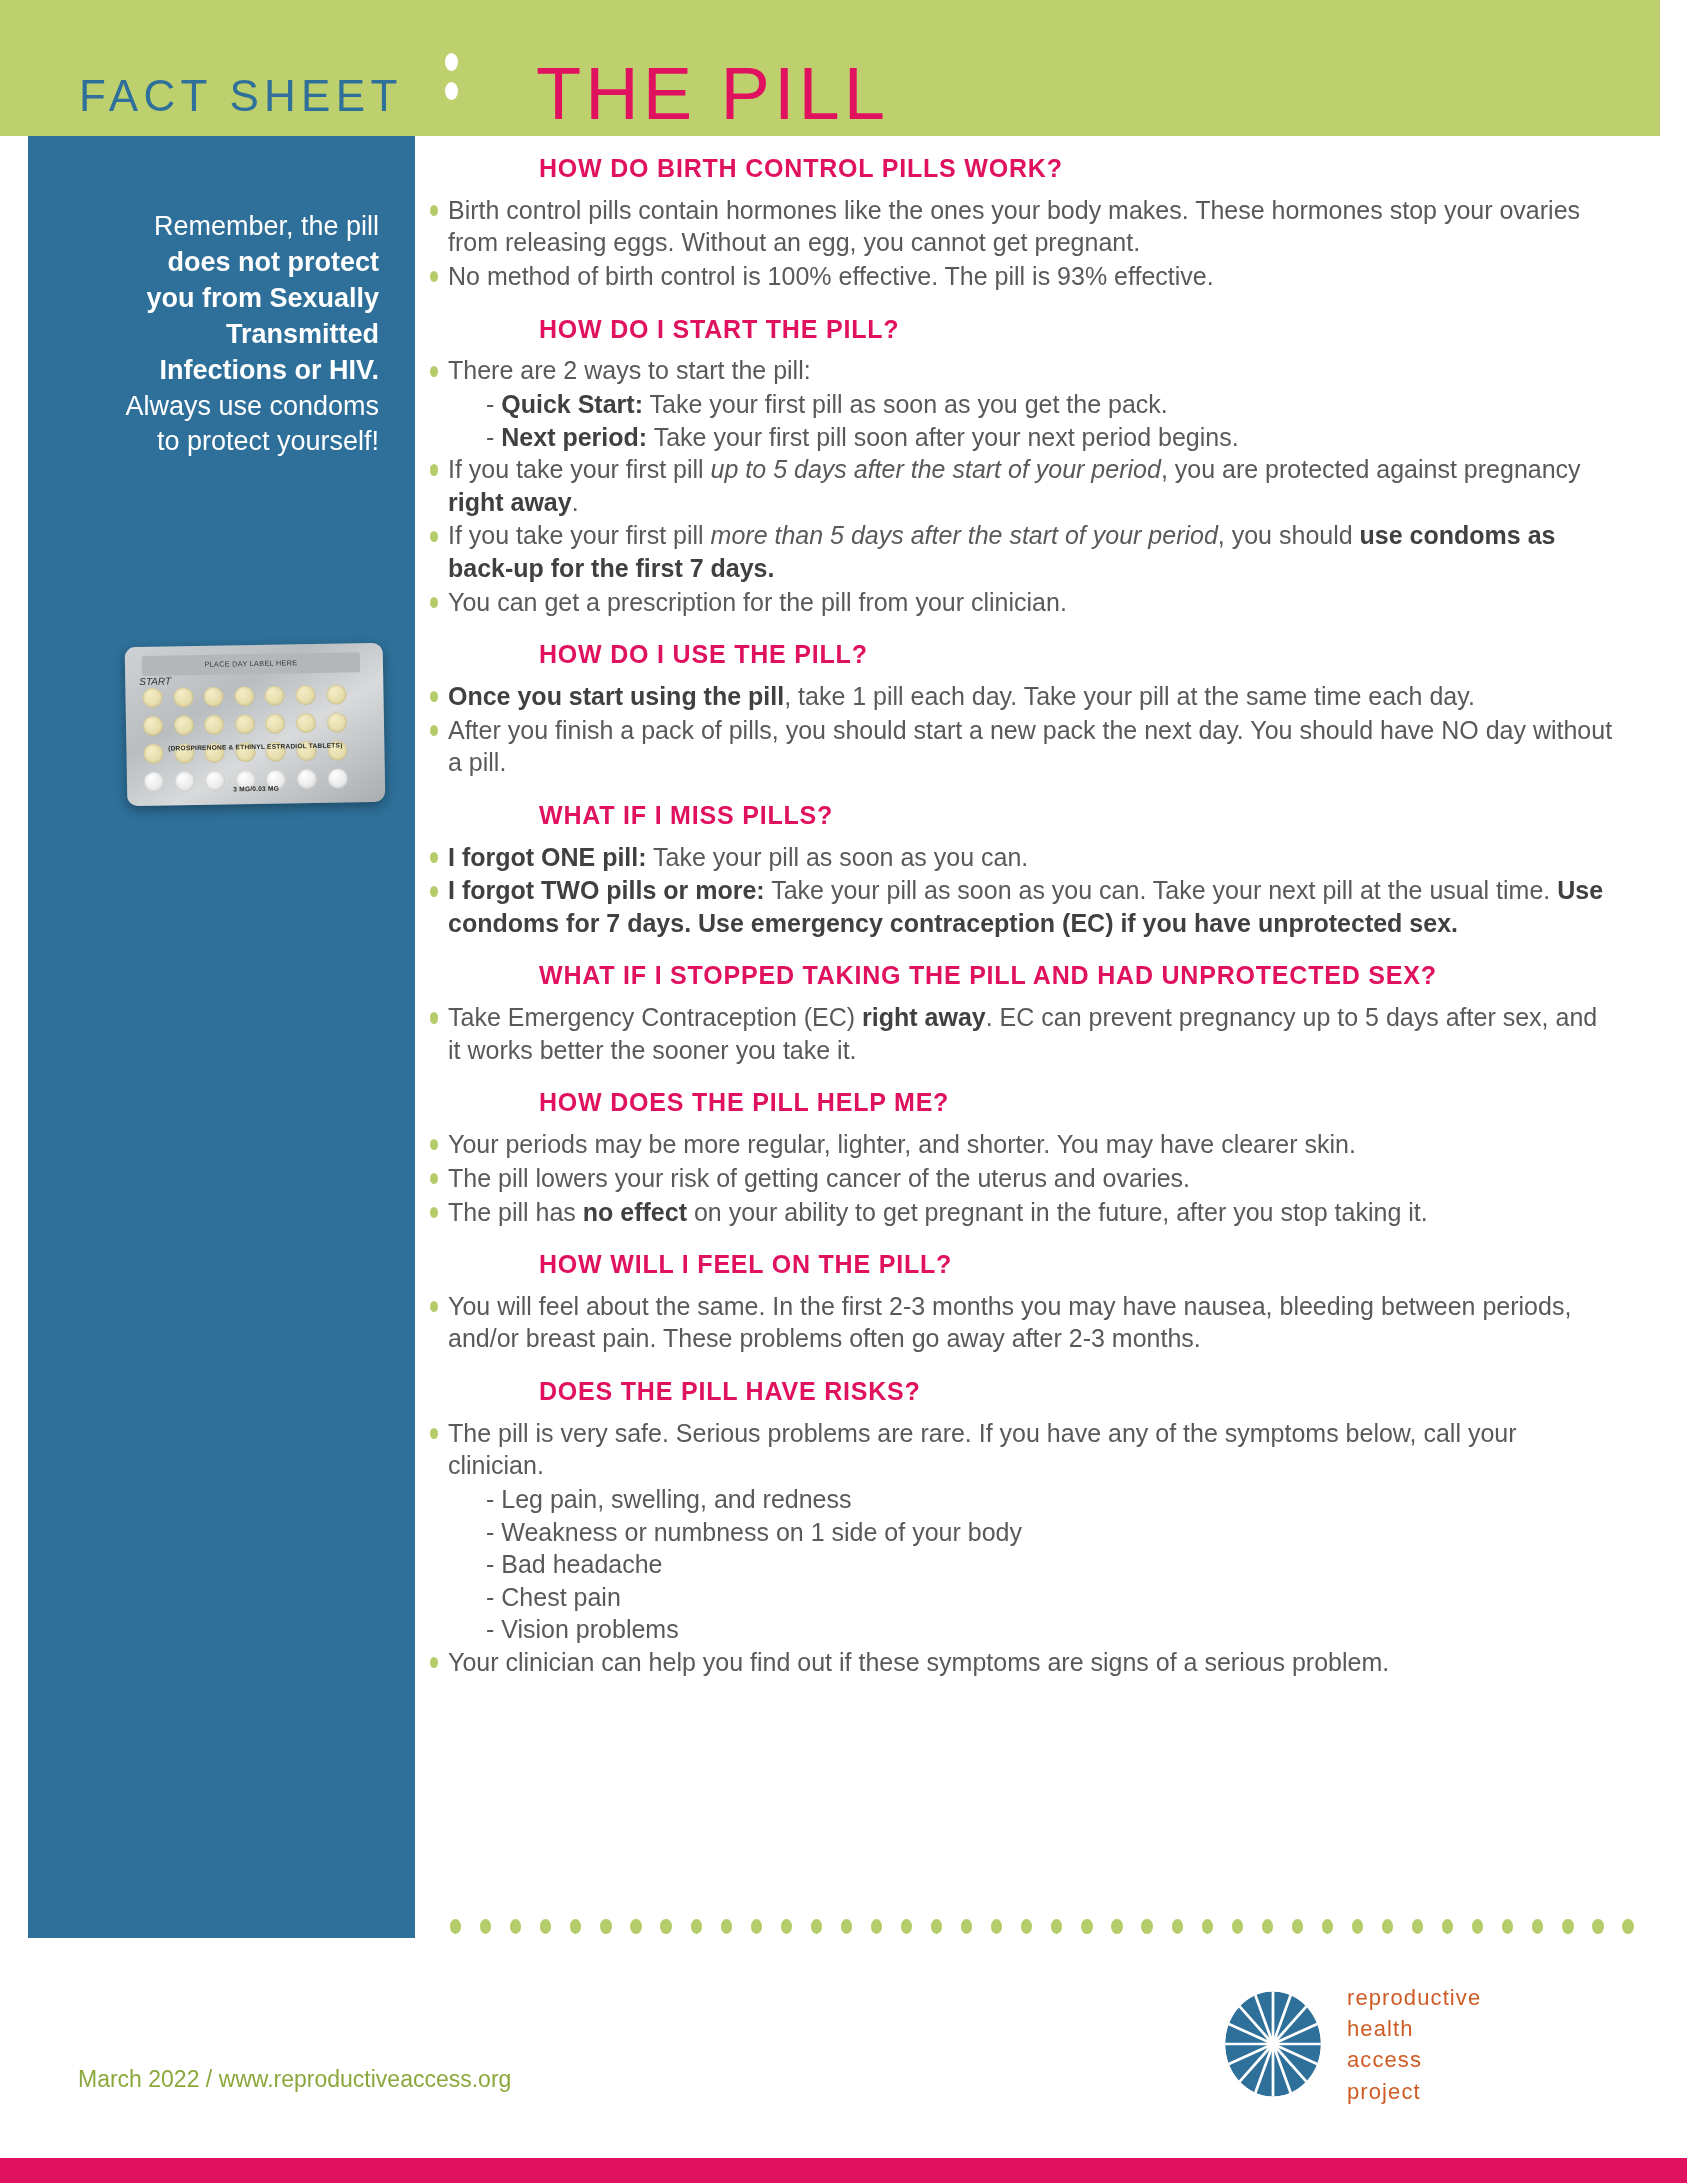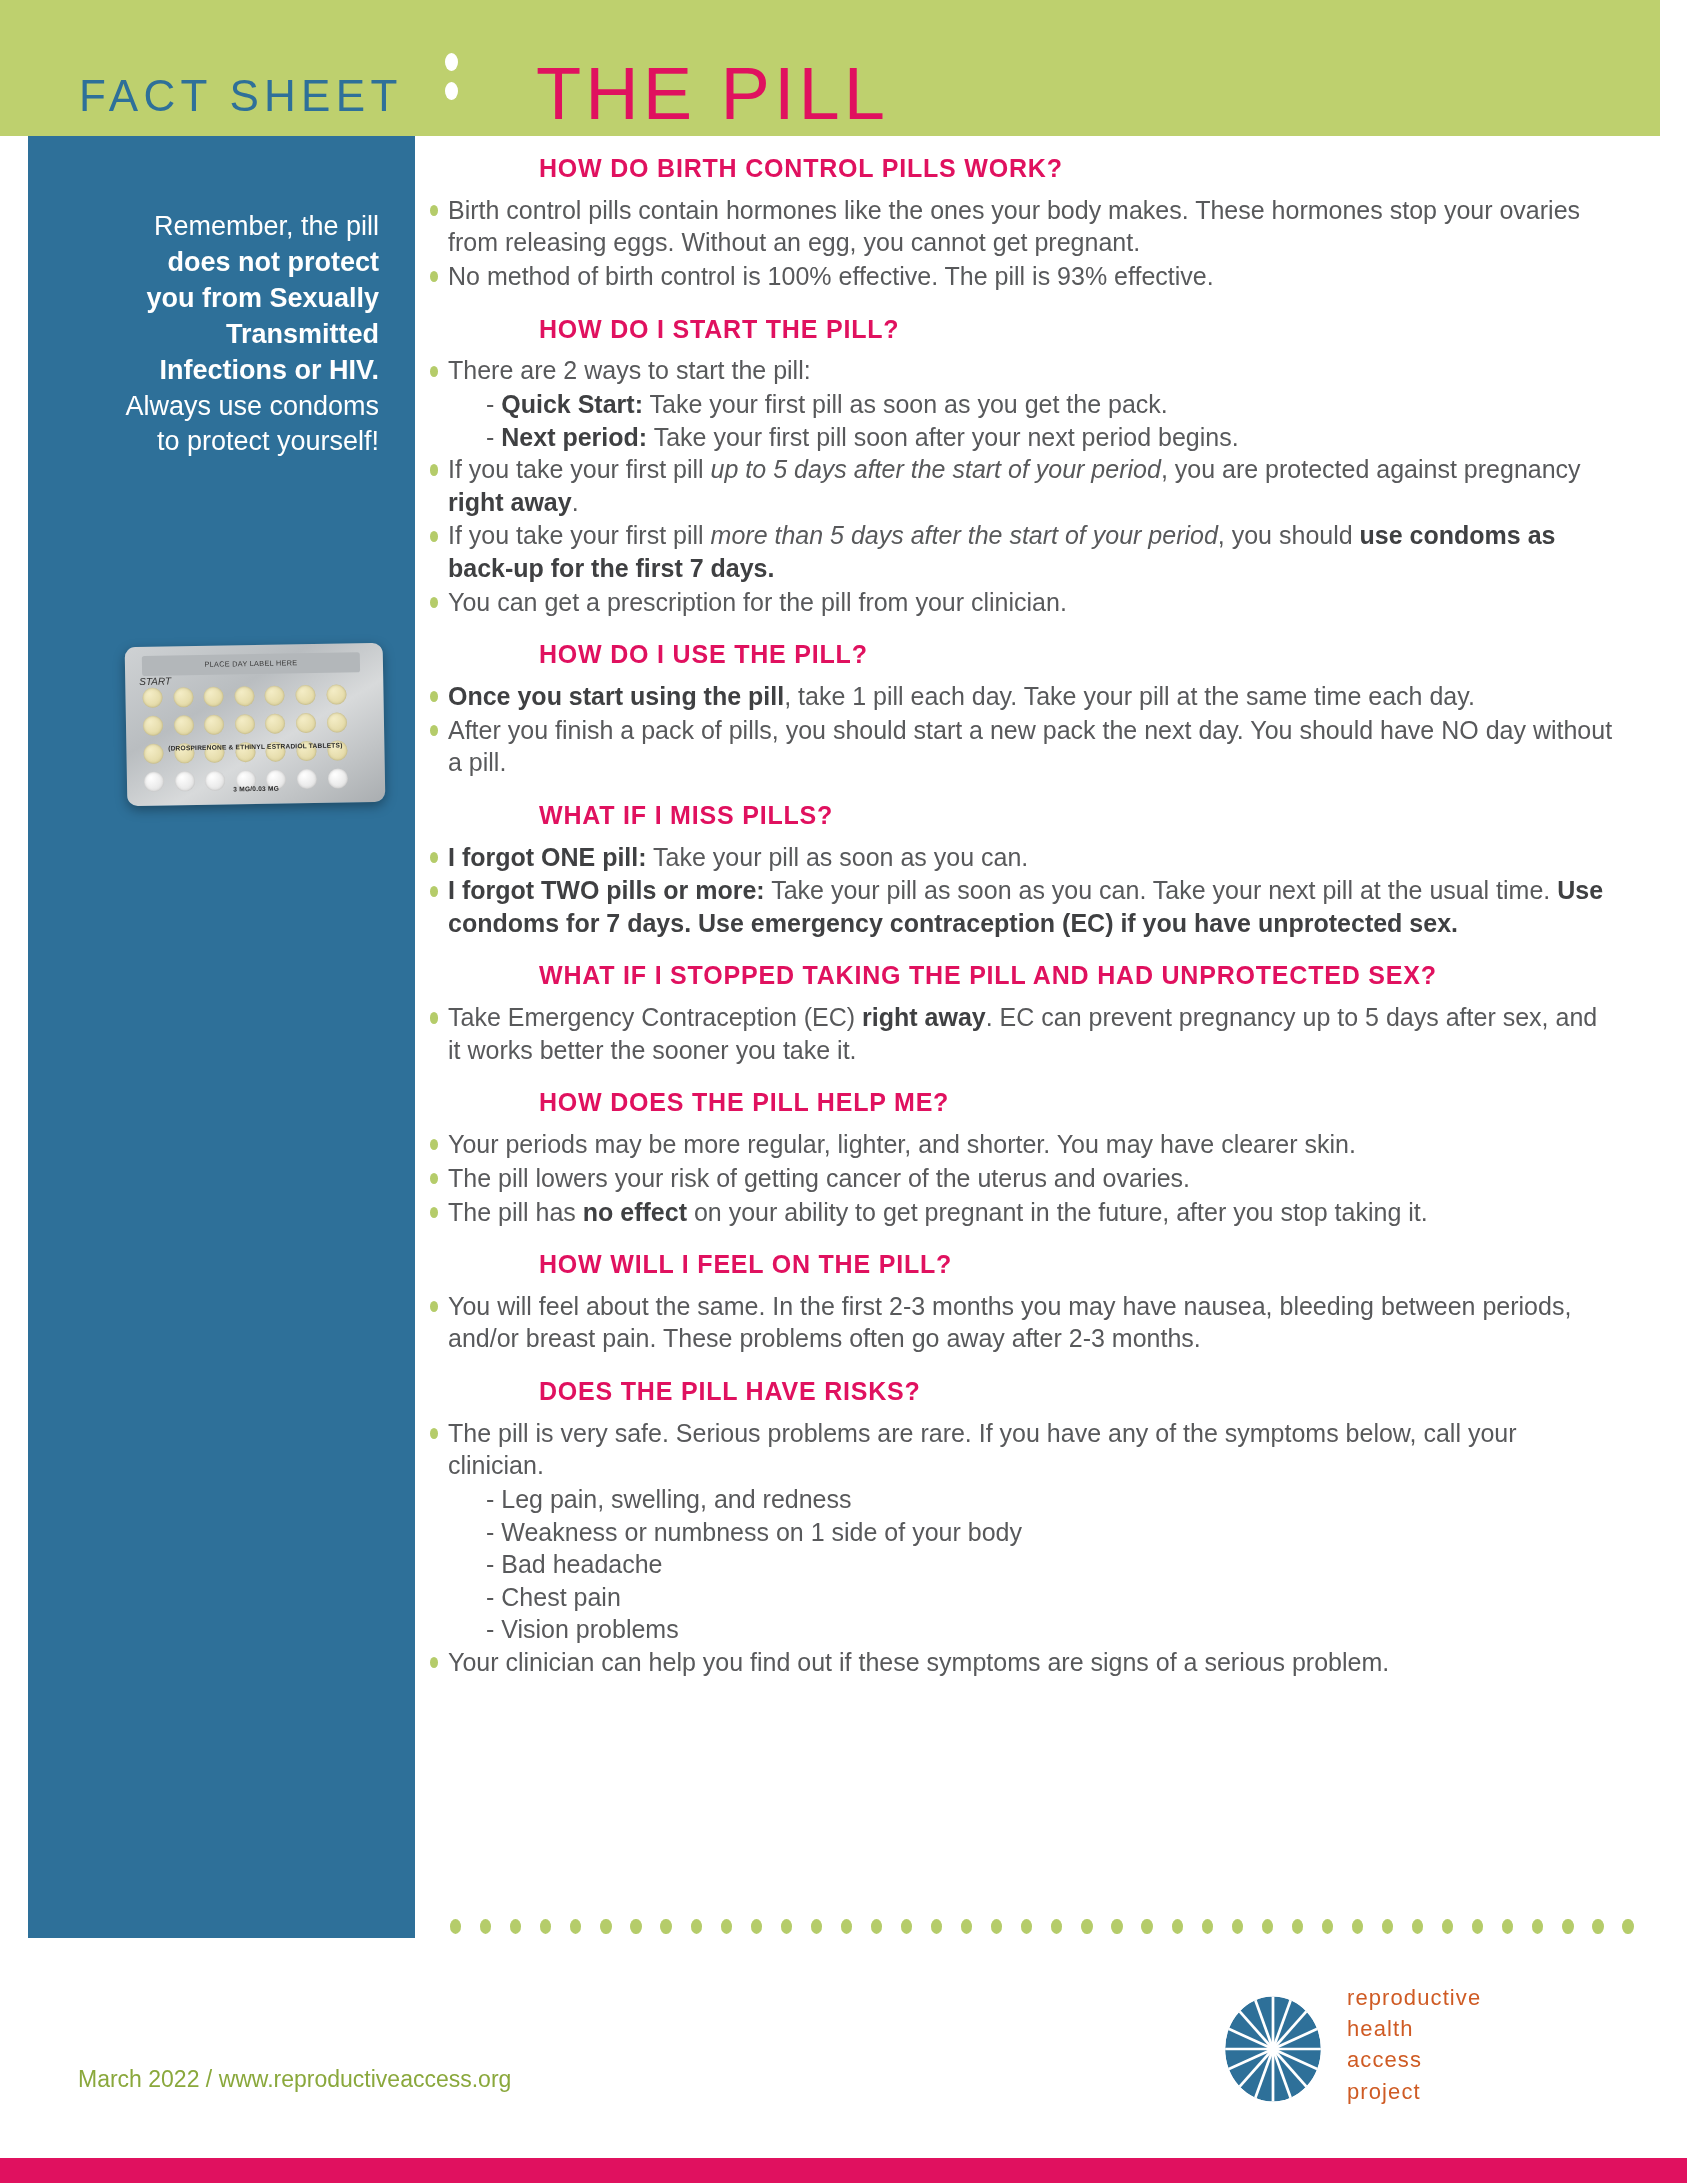--- a/index.html
+++ b/index.html
@@ -210,21 +210,21 @@
     top: 2066px;
     color: #8aa83c;
     font-size: 23px;
     font-family: "Liberation Sans", sans-serif;
   }
   .logo-wrap {
     position: absolute;
     left: 1216px;
     top: 1982px;
     display: flex;
-    align-items: flex-end;
+    align-items: center;
     gap: 17px;
   }
   .logo-mark {
     width: 114px;
     height: 116px;
   }
   .logo-text {
     color: #cf5b24;
     font-size: 22px;
     line-height: 1.42;

